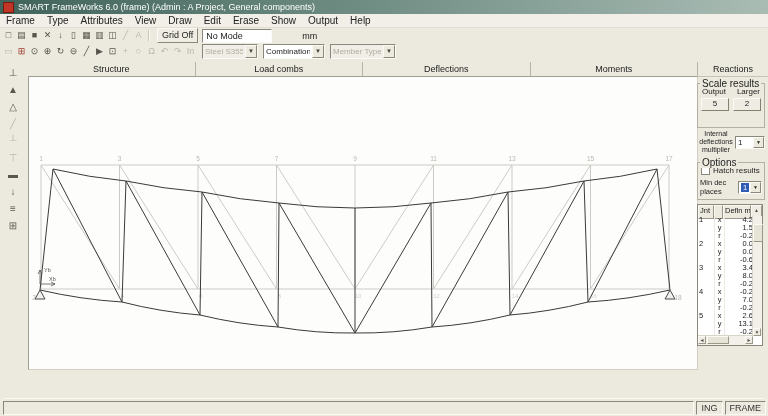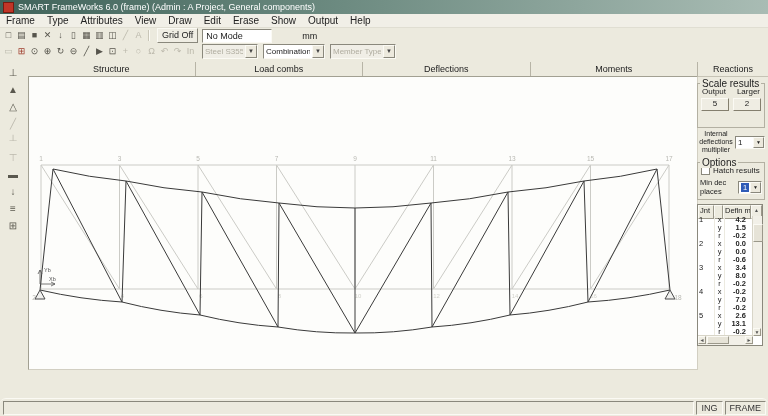--- a/index.html
+++ b/index.html
@@ -82,21 +82,21 @@
   .dt-header{display:flex;height:14px;background:#eceade;font-size:7.5px;}
   .dt-hcell{border:1px solid;border-color:#fbfaf4 #9b988a #9b988a #fbfaf4;line-height:9px;
     padding:0 1px;box-sizing:border-box;overflow:hidden;white-space:nowrap;}
   .dt-h1{width:16px;} .dt-h2{width:9px;} .dt-h3{flex:1;}
   .dt-hup{width:9px;background:#efede3;border:1px solid;border-color:#fbfaf4 #9b988a #9b988a #fbfaf4;
     font-size:5px;text-align:center;line-height:9px;color:#555;}
   .dt-body{position:absolute;left:0;top:11px;right:9px;bottom:9px;overflow:hidden;font-size:7.5px;}
   .dt-row{display:flex;height:8px;line-height:8px;}
   .dt-c1{width:15px;padding-left:1px;border-right:1px solid #eceae0;}
   .dt-c2{width:9px;text-align:center;border-right:1px solid #eceae0;}
-  .dt-c3{flex:1;text-align:right;padding-right:7px;font-weight:bold;}
+  .dt-c3{flex:1;text-align:right;}
   .dt-vscroll{position:absolute;top:11px;right:0;bottom:9px;width:9px;background:#f2f0e8;border-left:1px solid #d8d5c8;}
   .dt-vthumb{position:absolute;top:8px;left:0;width:8px;height:16px;background:#e6e3d7;
     border:1px solid;border-color:#fbfaf4 #9b988a #9b988a #fbfaf4;}
   .scr-arrow{position:absolute;width:8px;height:8px;background:#efede3;border:1px solid;
     border-color:#fbfaf4 #9b988a #9b988a #fbfaf4;font-size:5px;line-height:7px;text-align:center;color:#555;box-sizing:border-box;}
   .dt-hscroll{position:absolute;left:0;bottom:0;right:9px;height:9px;background:#f2f0e8;border-top:1px solid #d8d5c8;}
   .dt-hthumb{position:absolute;left:9px;top:0;width:22px;height:8px;background:#e6e3d7;
     border:1px solid;border-color:#fbfaf4 #9b988a #9b988a #fbfaf4;box-sizing:border-box;}
 
   

